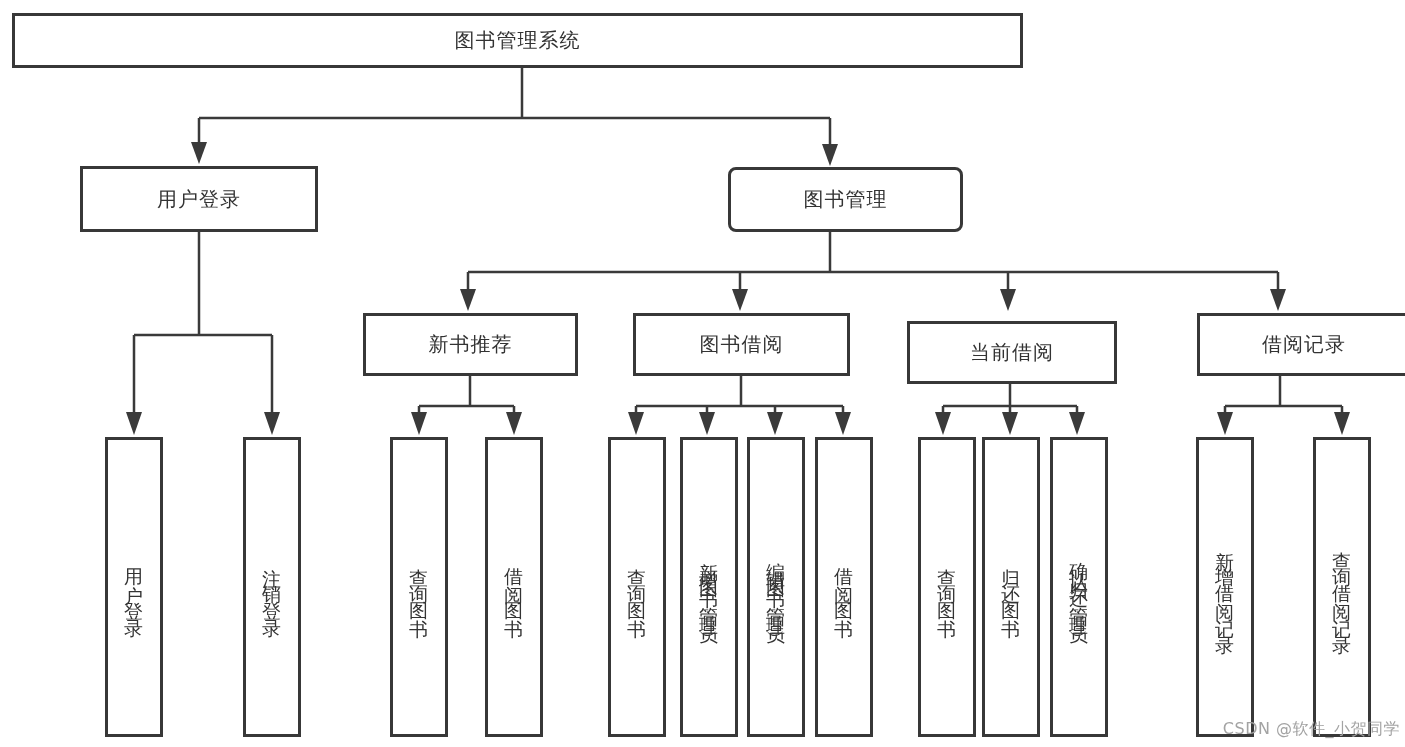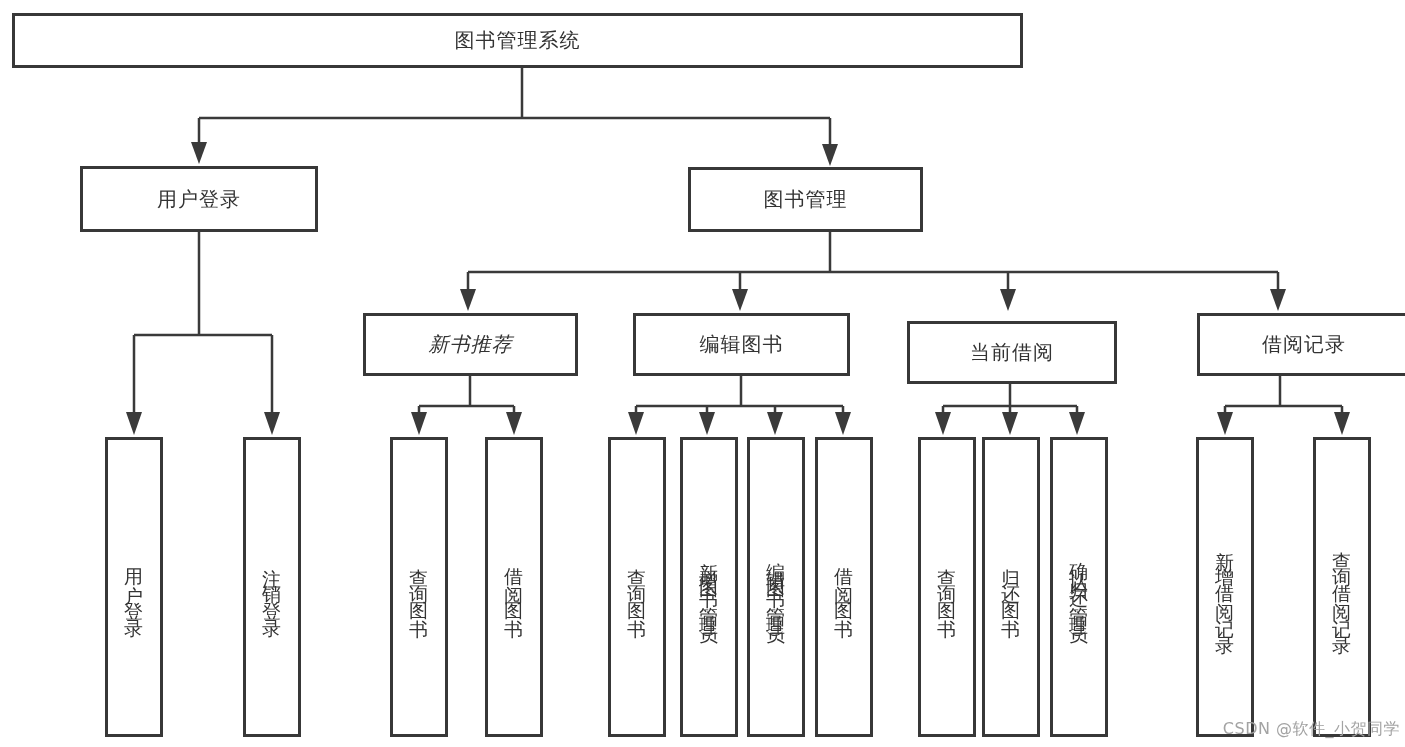--- a/index.html
+++ b/index.html
@@ -104,29 +104,29 @@
     </g>
   </svg>
 
   <div class="box h" style="left:12px; top:13px; width:1011px; height:55px;justify-content:center;">
     <span>图书管理系统</span>
   </div>
 
   <div class="box h" style="left:80px; top:166px; width:238px; height:66px;">
     <span>用户登录</span>
   </div>
-  <div class="box h" style="left:688px; top:167px; width:235px; height:65px;">
+  <div class="box h" style="left:728px; top:167px; width:235px; height:65px;border-radius:8px;">
     <span>图书管理</span>
   </div>
 
-  <div class="box h" style="left:363px; top:313px; width:215px; height:63px;font-style:italic;">
+  <div class="box h" style="left:363px; top:313px; width:215px; height:63px;">
     <span>新书推荐</span>
   </div>
   <div class="box h" style="left:633px; top:313px; width:217px; height:63px;">
-    <span>编辑图书</span>
+    <span>图书借阅</span>
   </div>
   <div class="box h" style="left:907px; top:313px; width:210px; height:63px;margin-top:8px;">
     <span>当前借阅</span>
   </div>
   <div class="box h" style="left:1197px; top:313px; width:214px; height:63px;">
     <span>借阅记录</span>
   </div>
 
   <div class="box v sp-wide" style="left:105px;">
     <span>用户登录</span>

